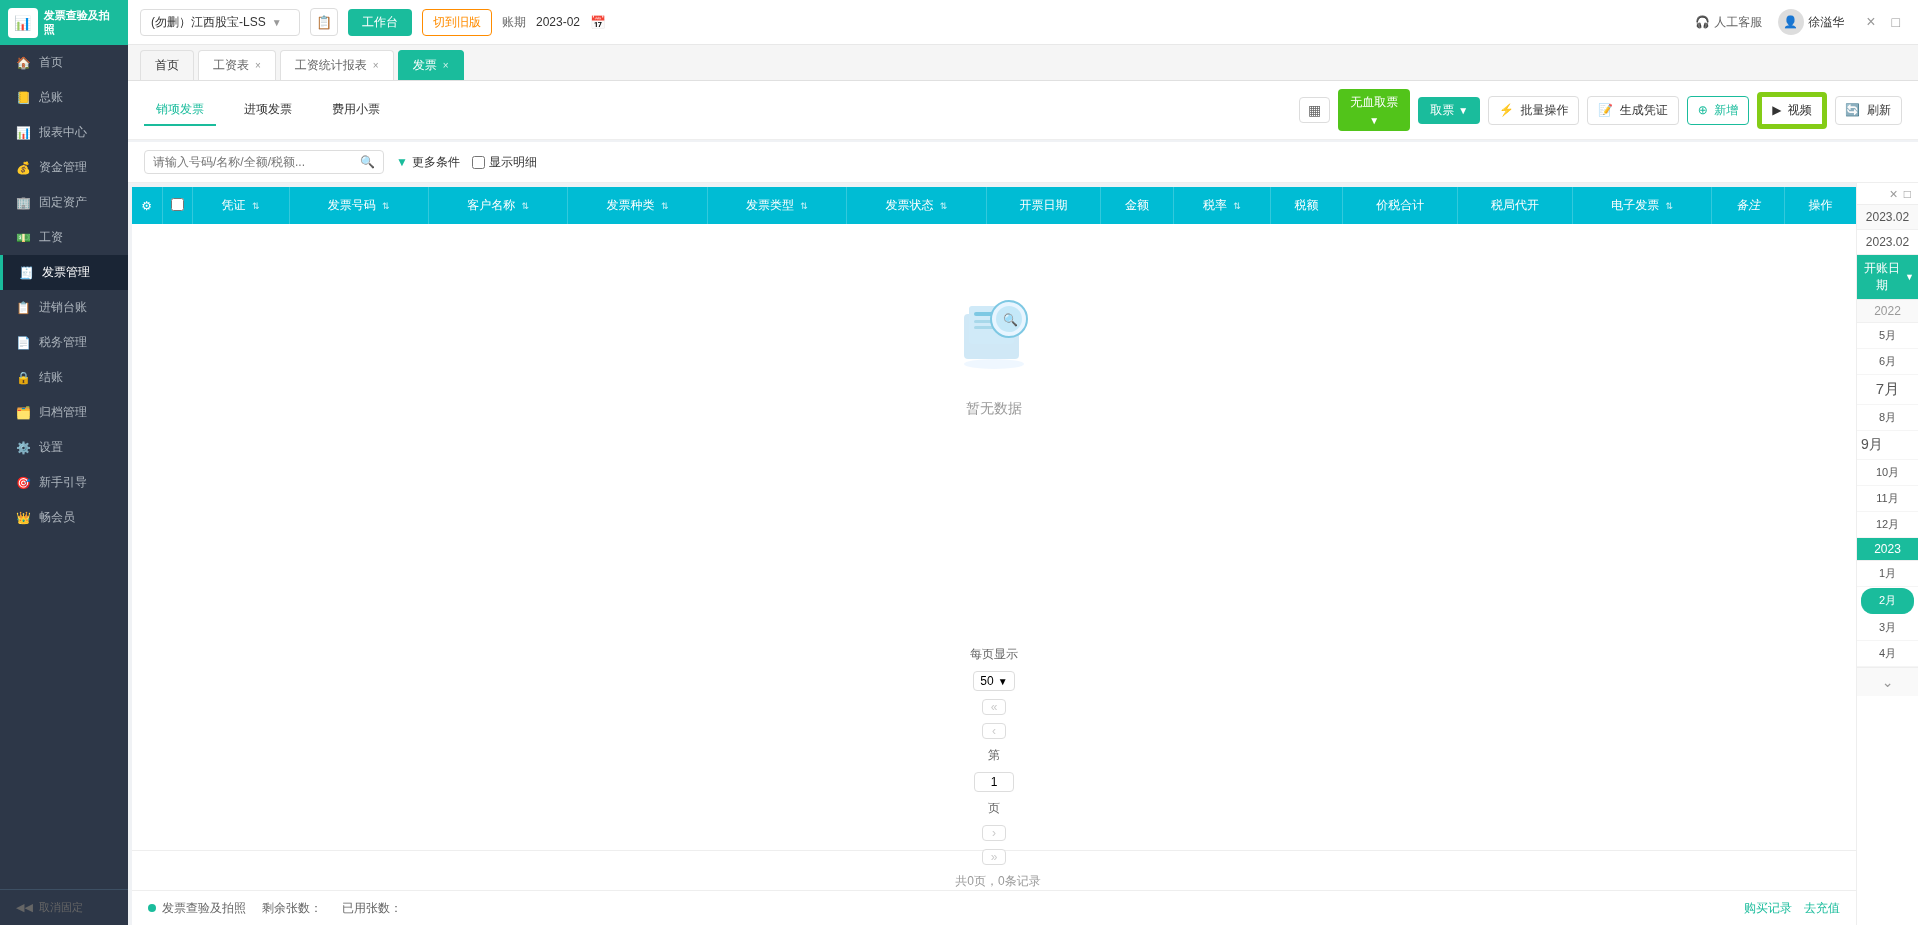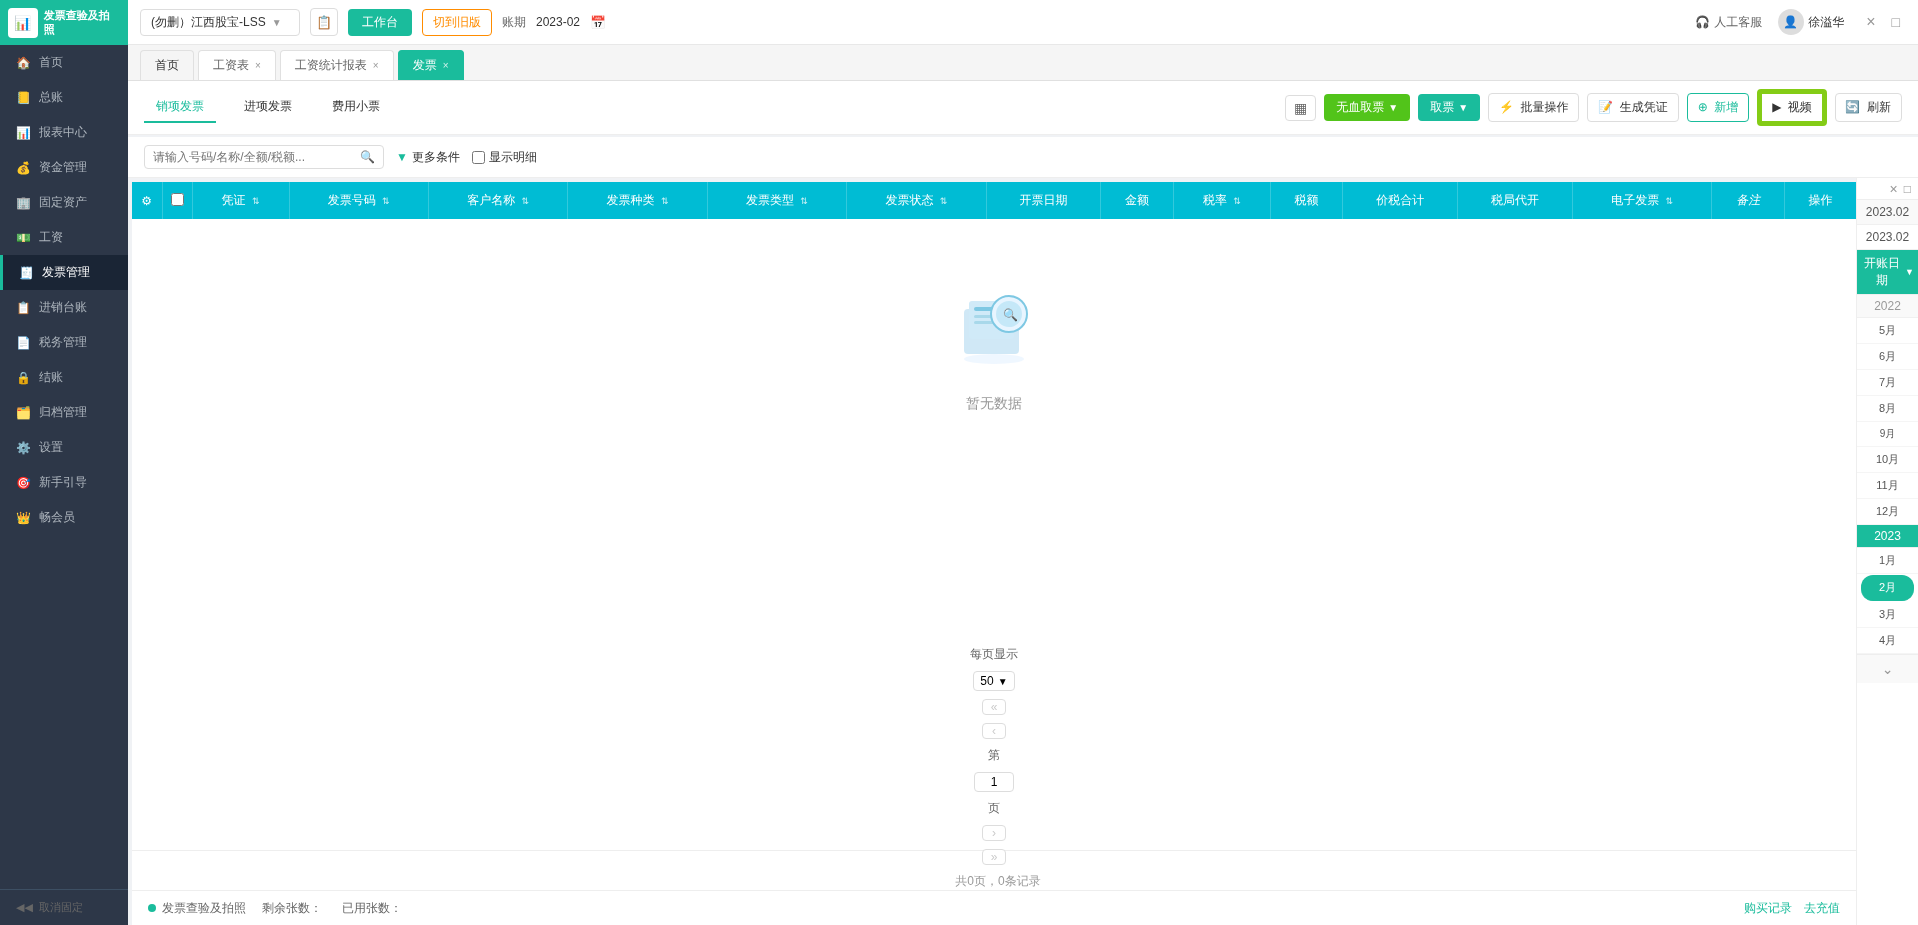--- a/index.html
+++ b/index.html
@@ -134,21 +134,21 @@
         <span>销项发票</span>
       </div>
       <div style="padding:6px 12px; cursor:pointer; color:#333; border-bottom:2px solid transparent; font-size:13px;">
         <span>进项发票</span>
       </div>
       <div style="padding:6px 12px; cursor:pointer; color:#333; border-bottom:2px solid transparent; font-size:13px;">
         <span>费用小票</span>
       </div>
       <div style="margin-left:auto; display:flex; align-items:center; gap:8px;">
         <div style="border:1px solid #ddd; border-radius:4px; padding:4px 8px; cursor:pointer; color:#666; font-size:14px;">▦</div>
-        <button style="background:#52c41a; color:white; border:none; border-radius:4px; padding:5px 12px; cursor:pointer; font-size:12px; display:flex; align-items:center; gap:4px;">
+        <button style="background:#52c41a; color:white; border:none; border-radius:4px; padding:5px 12px; cursor:pointer; font-size:12px; display:flex; align-items:center; gap:4px;flex-direction:column;">
           <span>无血取票</span>
           <span style="font-size:10px;">▼</span>
         </button>
         <button style="background:#1abc9c; color:white; border:none; border-radius:4px; padding:5px 12px; cursor:pointer; font-size:12px; display:flex; align-items:center; gap:4px;">
           <span>取票</span>
           <span style="font-size:10px;">▼</span>
         </button>
         <button style="background:white; color:#333; border:1px solid #ddd; border-radius:4px; padding:5px 10px; cursor:pointer; font-size:12px;">
           <span style="margin-right:3px;">⚡</span>
           <span>批量操作</span>
@@ -328,23 +328,23 @@
           </div>
           <div style="background:#1abc9c; color:white; width:100%; padding:5px 4px; font-size:11px; cursor:pointer; text-align:center; display:flex; align-items:center; justify-content:center; gap:2px; border-bottom:1px solid #eee;">
             <span>开账日期</span>
             <span style="font-size:9px;">▼</span>
           </div>
           <div style="padding:4px 2px; text-align:center; font-size:10px; color:#999; background:#f9f9f9; border-bottom:1px solid #f0f0f0;">
             <span>2022</span>
           </div>
           <div style="padding:5px 4px; text-align:center; cursor:pointer; font-size:11px; color:#555; border-bottom:1px solid #f5f5f5;">5月</div>
           <div style="padding:5px 4px; text-align:center; cursor:pointer; font-size:11px; color:#555; border-bottom:1px solid #f5f5f5;">6月</div>
-          <div style="padding:5px 4px; text-align:center; cursor:pointer; font-size:11px; color:#555; border-bottom:1px solid #f5f5f5;">7月</div>
+          <div style="padding:5px 4px; text-align:center; cursor:pointer; font-size:15px; color:#555; border-bottom:1px solid #f5f5f5;">7月</div>
           <div style="padding:5px 4px; text-align:center; cursor:pointer; font-size:11px; color:#555; border-bottom:1px solid #f5f5f5;">8月</div>
-          <div style="padding:5px 4px; text-align:center; cursor:pointer; font-size:10px; color:#555; border-bottom:1px solid #f5f5f5;">9月</div>
+          <div style="padding:5px 4px; text-align:left; cursor:pointer; font-size:14px; color:#555; border-bottom:1px solid #f5f5f5;">9月</div>
           <div style="padding:5px 4px; text-align:center; cursor:pointer; font-size:11px; color:#555; border-bottom:1px solid #f5f5f5;">10月</div>
           <div style="padding:5px 4px; text-align:center; cursor:pointer; font-size:11px; color:#555; border-bottom:1px solid #f5f5f5;">11月</div>
           <div style="padding:5px 4px; text-align:center; cursor:pointer; font-size:11px; color:#555; border-bottom:1px solid #f5f5f5;">12月</div>
           <div style="padding:4px 2px; text-align:center; font-size:10px; color:white; background:#1abc9c; border-bottom:1px solid #eee;">
             <span>2023</span>
           </div>
           <div style="padding:5px 4px; text-align:center; cursor:pointer; font-size:11px; color:#555; border-bottom:1px solid #f5f5f5;">1月</div>
           <div style="padding:5px 4px; text-align:center; cursor:pointer; font-size:11px; color:white; background:#1abc9c; border-radius:12px; margin:1px 4px; border-bottom:1px solid #1abc9c;">2月</div>
           <div style="padding:5px 4px; text-align:center; cursor:pointer; font-size:11px; color:#555; border-bottom:1px solid #f5f5f5;">3月</div>
           <div style="padding:5px 4px; text-align:center; cursor:pointer; font-size:11px; color:#555; border-bottom:1px solid #f5f5f5;">4月</div>

